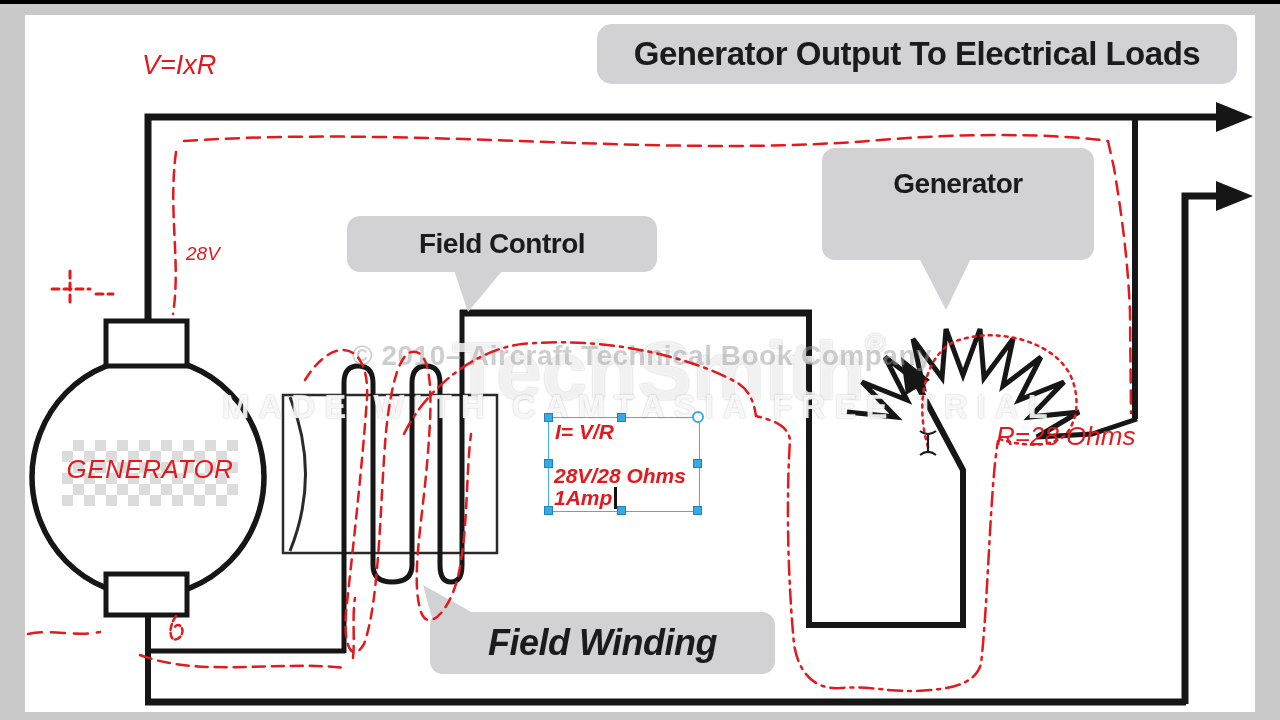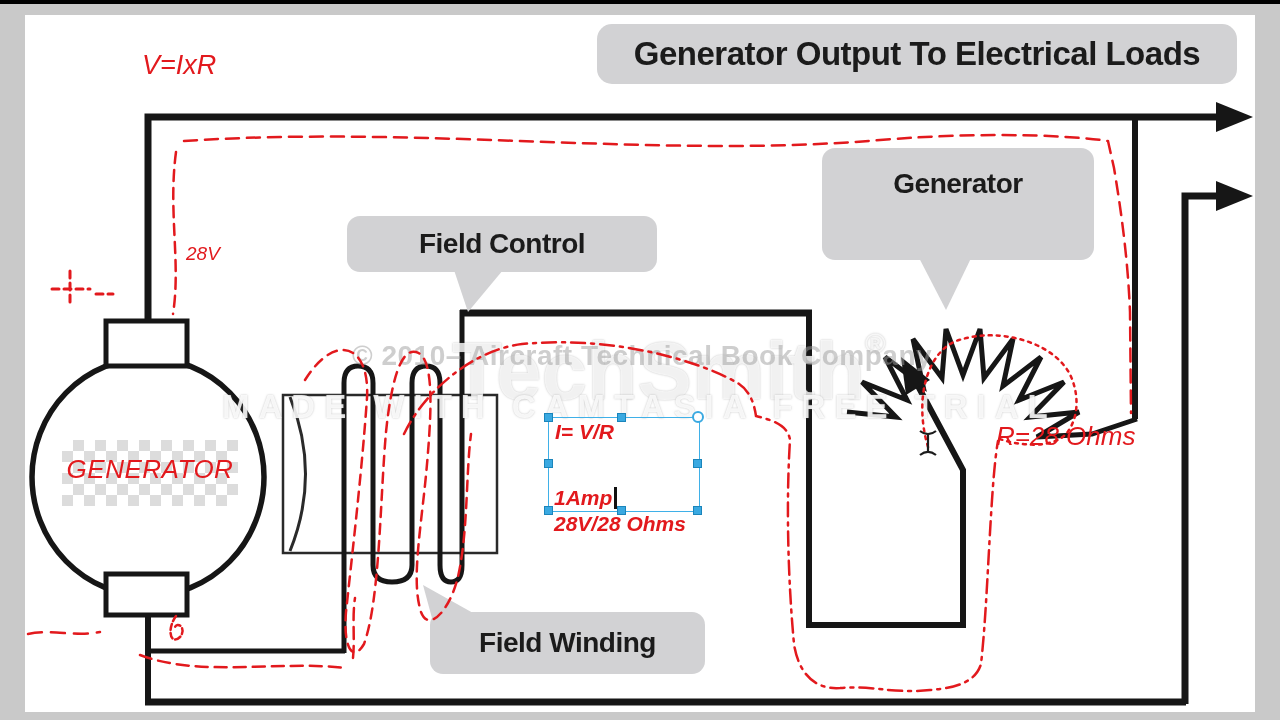--- a/index.html
+++ b/index.html
@@ -16,21 +16,21 @@
       linear-gradient(45deg,#dcdcdc 25%,transparent 25%,transparent 75%,#dcdcdc 75%);
     background-size:22px 22px;background-position:0 0,11px 11px;}
 
   
   .bubble{position:absolute;background:#d2d2d4;border-radius:13px;color:#1b1b1b;
           font-weight:bold;text-align:center;letter-spacing:-0.5px;}
   .bubble-title{left:597px;top:24px;width:640px;height:60px;font-size:33px;line-height:60px;border-radius:15px;}
   .bubble-fc{left:347px;top:216px;width:310px;height:56px;font-size:28px;line-height:56px;}
   .bubble-gc{left:822px;top:148px;width:272px;height:112px;font-size:28px;line-height:36px;padding-top:0;}
   .bubble-gc .inner{padding-top:18px;}
-  .bubble-fw{left:430px;top:612px;width:275px;height:62px;font-size:28px;line-height:62px;}
+  .bubble-fw{left:430px;top:612px;width:345px;height:62px;font-size:36px;line-height:62px;font-style:italic;}
 
   
   .redtxt{position:absolute;color:#e2191d;font-weight:normal;font-style:italic;white-space:nowrap;}
   .t-vixr{left:142px;top:50px;font-size:27px;}
   .t-28v{left:186px;top:243px;font-size:19px;}
   .t-gen{left:62px;top:454px;width:176px;text-align:center;font-size:26px;letter-spacing:0.5px;}
   .t-r28{left:980px;top:421px;font-size:26px;margin-left:16px;}
 
   
   .wm-brand{position:absolute;left:452px;top:288px;font-size:82px;font-weight:bold;
@@ -39,21 +39,21 @@
   .wm-copy{position:absolute;left:352px;top:340px;font-size:28px;font-weight:bold;
            color:rgba(158,158,158,0.5);letter-spacing:0.5px;white-space:nowrap;}
   .wm-made{position:absolute;left:222px;top:388px;font-size:33px;font-weight:bold;letter-spacing:9px;
            color:rgba(255,255,255,0.85);text-shadow:0 0 2px rgba(130,130,130,0.5);white-space:nowrap;}
 
   
   .textbox{position:absolute;left:548px;top:417px;width:152px;height:95px;
            border:1.5px solid #3fb0e8;box-sizing:border-box;}
   .textbox .ln{position:absolute;color:#e2191d;font-weight:bold;font-style:italic;
                font-size:21px;white-space:nowrap;}
-  .ln1{left:6px;top:2px;} .ln2{left:5px;top:46px;margin-top:48px;} .ln3{left:5px;top:68px;text-align:center;}
+  .ln1{left:6px;top:2px;} .ln2{left:5px;top:46px;} .ln3{left:5px;top:68px;text-align:center;}
   .caret{display:inline-block;width:2.5px;height:22px;background:#111;margin-left:2px;vertical-align:-4px;}
   .handle{position:absolute;width:9px;height:9px;background:#3aa9e1;border:1px solid #1b85bb;box-sizing:border-box;}
   .h-tl{left:-5px;top:-5px;} .h-tm{left:68px;top:-5px;} .h-ml{left:-5px;top:41px;}
   .h-mr{left:144px;top:41px;} .h-bl{left:-5px;top:88px;} .h-bm{left:68px;top:88px;} .h-br{left:144px;top:88px;}
   .h-rot{position:absolute;left:143px;top:-7px;width:12px;height:12px;border-radius:50%;
          background:#fff;border:2px solid #3aa9e1;box-sizing:border-box;}
 </style>
 </head>
 <body>
 

